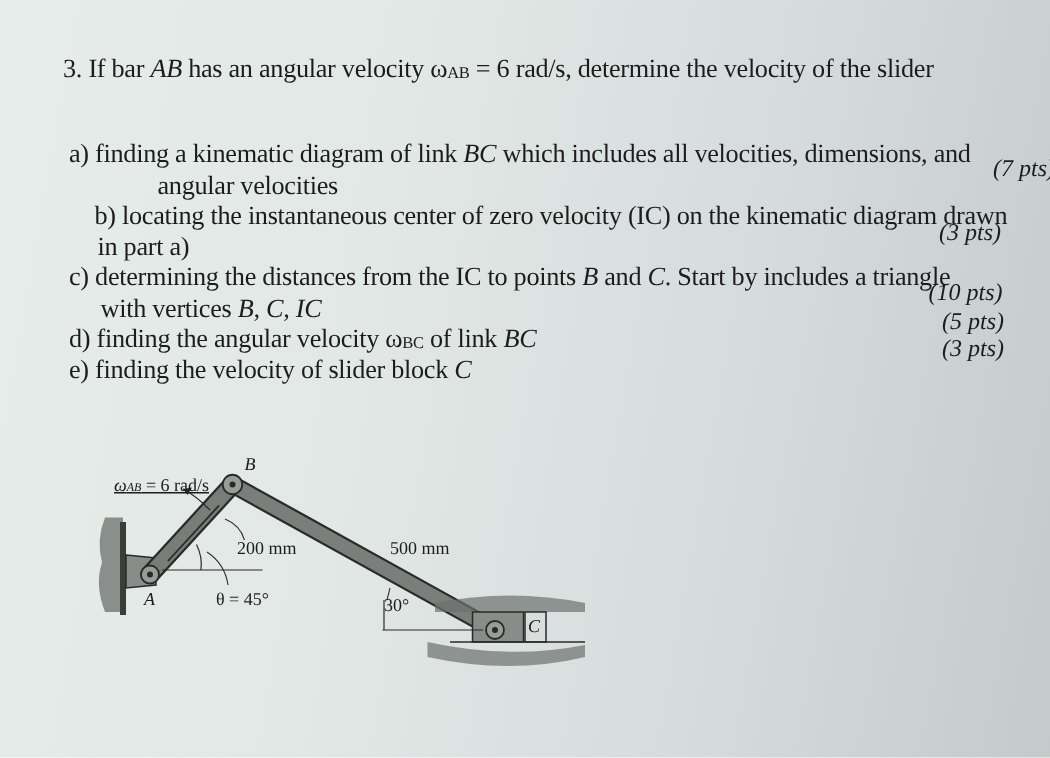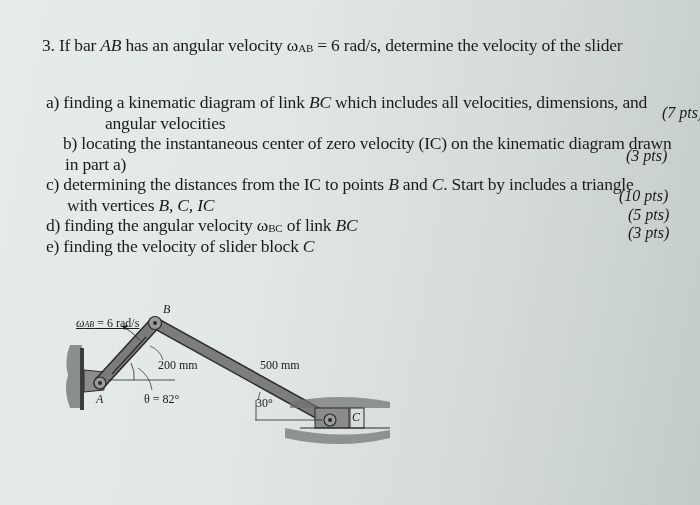--- a/index.html
+++ b/index.html
@@ -101,17 +101,17 @@
     </svg>
 
     <div class="fig-label" style="left:16px; top:26px;text-decoration:underline;">
       <i>ω</i><span style="font-size:8px;font-style:italic;">AB</span><span> = 6 rad/s</span>
     </div>
     <div class="fig-label" style="left:103px; top:12px; font-style:italic;">B</div>
     <div class="fig-label" style="left:36px; top:102px; font-style:italic;">A</div>
     <div class="fig-label" style="left:292px; top:120px; font-style:italic;">C</div>
     <div class="fig-label" style="left:98px; top:68px;">200 mm</div>
     <div class="fig-label" style="left:200px; top:68px;">500 mm</div>
-    <div class="fig-label" style="left:84px; top:102px;">θ = 82°</div>
+    <div class="fig-label" style="left:84px; top:102px;">θ = 45°</div>
     <div class="fig-label" style="left:196px; top:106px;">30°</div>
   </div>
 
 </div>
 
 </body></html>

